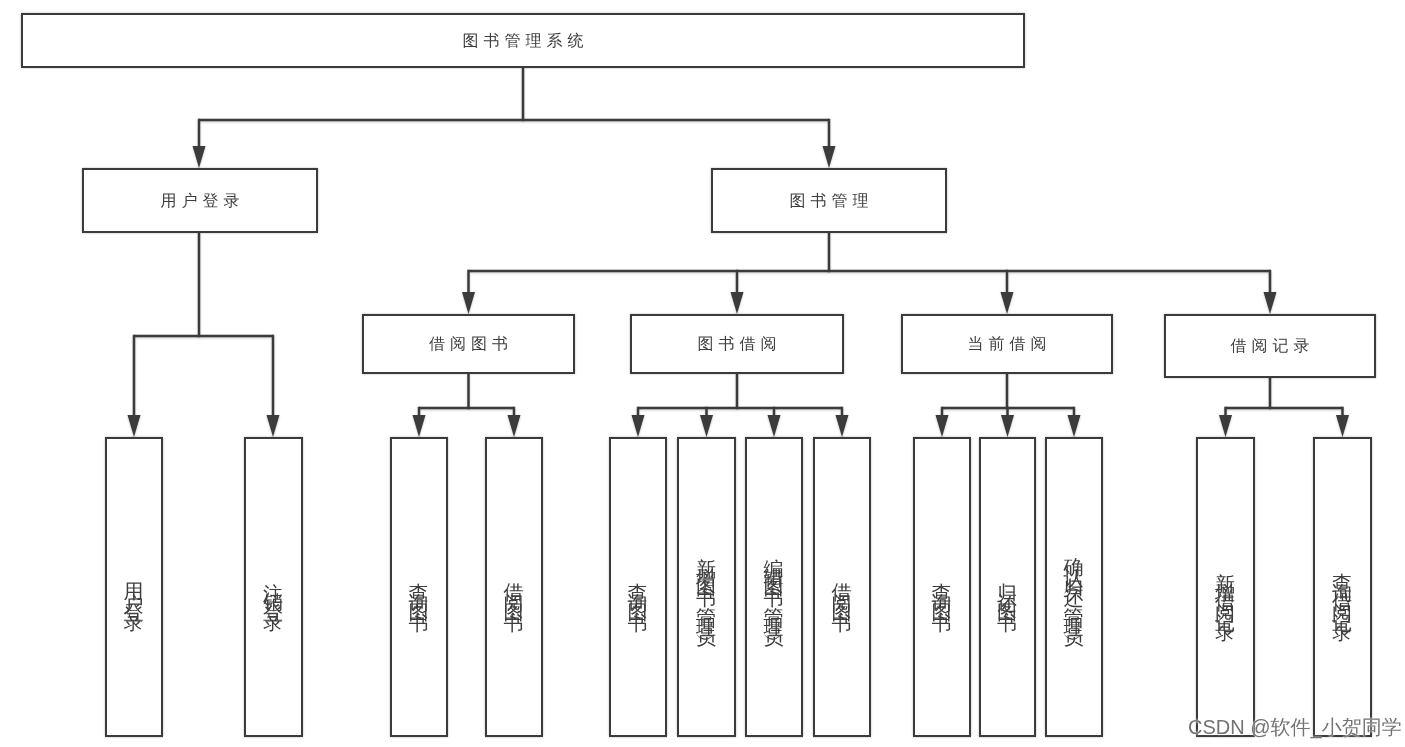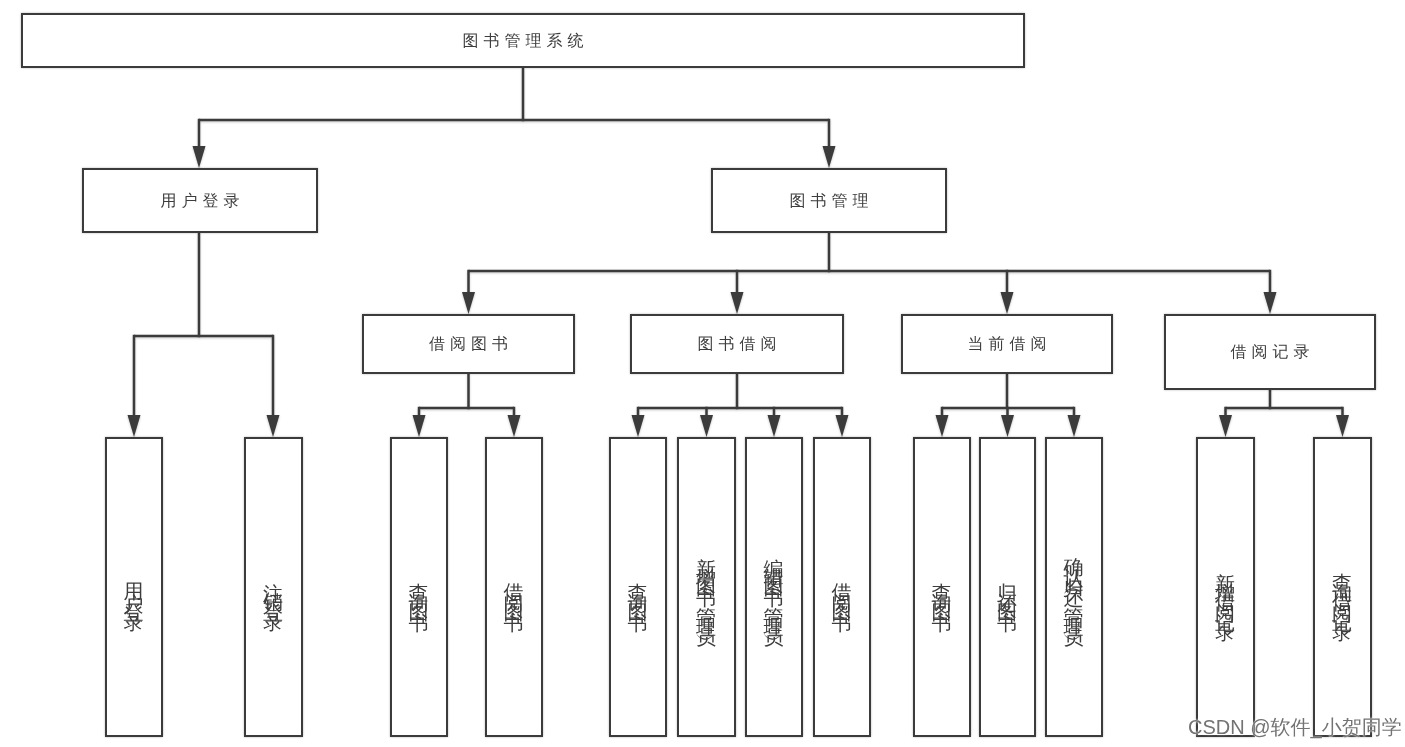--- a/index.html
+++ b/index.html
@@ -145,21 +145,21 @@
 
   <div class="box" style="left:362px;top:314px;width:213px;height:60px">
     <span class="hlabel">借阅图书</span>
   </div>
   <div class="box" style="left:630px;top:314px;width:214px;height:60px">
     <span class="hlabel">图书借阅</span>
   </div>
   <div class="box" style="left:901px;top:314px;width:212px;height:60px">
     <span class="hlabel">当前借阅</span>
   </div>
-  <div class="box" style="left:1164px;top:314px;width:212px;height:76px">
+  <div class="box" style="left:1164px;top:314px;width:212px;height:64px">
     <span class="hlabel">借阅记录</span>
   </div>
 
   <div class="box" style="left:105px;top:437px;width:58px;height:300px">
     <span class="vlabel">用户登录</span>
   </div>
   <div class="box" style="left:244px;top:437px;width:59px;height:300px">
     <span class="vlabel">注销登录</span>
   </div>
 

